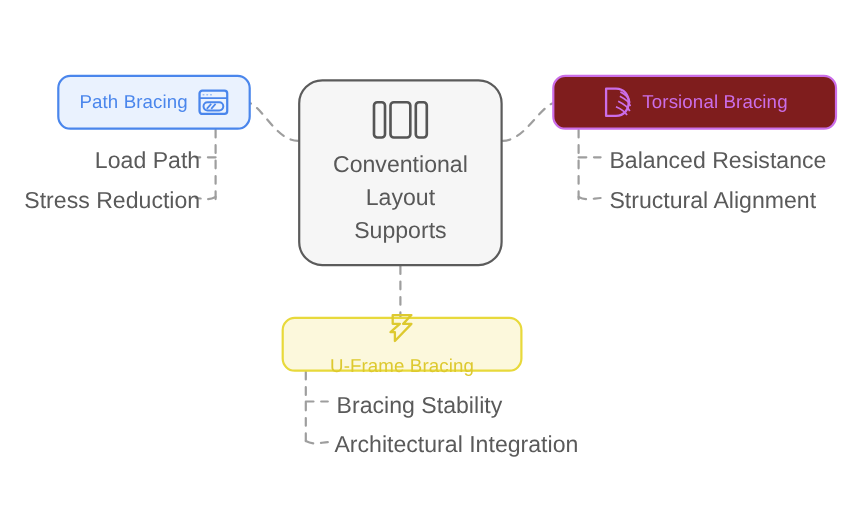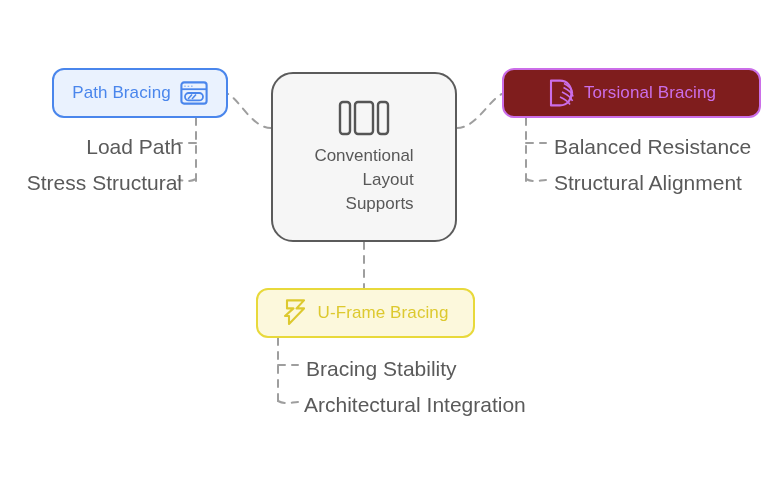--- a/index.html
+++ b/index.html
@@ -63,23 +63,23 @@
     width: 186px;
     height: 170px;
     border: 2px solid #5b5b5b;
     border-radius: 22px;
     background: #f6f6f6;
     flex-direction: column;
     gap: 6px;
   }
   #node-center .center-title {
     color: #585858;
-    font-size: 17px;
+    font-size: 21px;
     line-height: 1.42;
-    text-align: right;
+    text-align: center;
     white-space: pre-line;
   }
 
   
   #node-plan {
     left: 52px;
     top: 68px;
     width: 176px;
     height: 50px;
     border-color: #4a86ec;
@@ -102,20 +102,21 @@
 
   
   #node-uframe {
     left: 256px;
     top: 288px;
     width: 219px;
     height: 50px;
     border-color: #e8d93b;
     background: #fcf8dc;
     padding: 0 28px;
+    flex-direction: column;
   }
   #node-uframe .label { color: #ddc92f; }
 
   
   .leaf {
     position: absolute;
     font-size: 21px;
     color: #5a5a5a;
     white-space: nowrap;
     line-height: 1;
@@ -202,21 +203,21 @@
   <div class="node" id="node-uframe">
     <span class="icon">
       <svg width="26" height="30" viewBox="0 0 26 30" xmlns="http://www.w3.org/2000/svg">
         <path d="M4,2.4 L21,2.4 L13.5,10.4 L21,10.4 L6,26 L6,18 L2,18 L10.5,10.4 L4,10.4 Z" fill="none" stroke="#ddc92f" stroke-width="2.1" stroke-linejoin="round"></path>
       </svg>
     </span>
     <span class="label">U-Frame Bracing</span>
   </div>
 
   <div class="leaf right-align" id="leaf-load-path">Load Path</div>
-  <div class="leaf right-align" id="leaf-stress-red">Stress Structural</div>
+  <div class="leaf right-align" id="leaf-stress-red">Stress Reduction</div>
 
   <div class="leaf" id="leaf-balanced">Balanced Resistance</div>
   <div class="leaf" id="leaf-structural">Structural Alignment</div>
 
   <div class="leaf" id="leaf-lateral">Bracing Stability</div>
   <div class="leaf" id="leaf-architectural">Architectural Integration</div>
 
 </div>
 
 </body></html>

